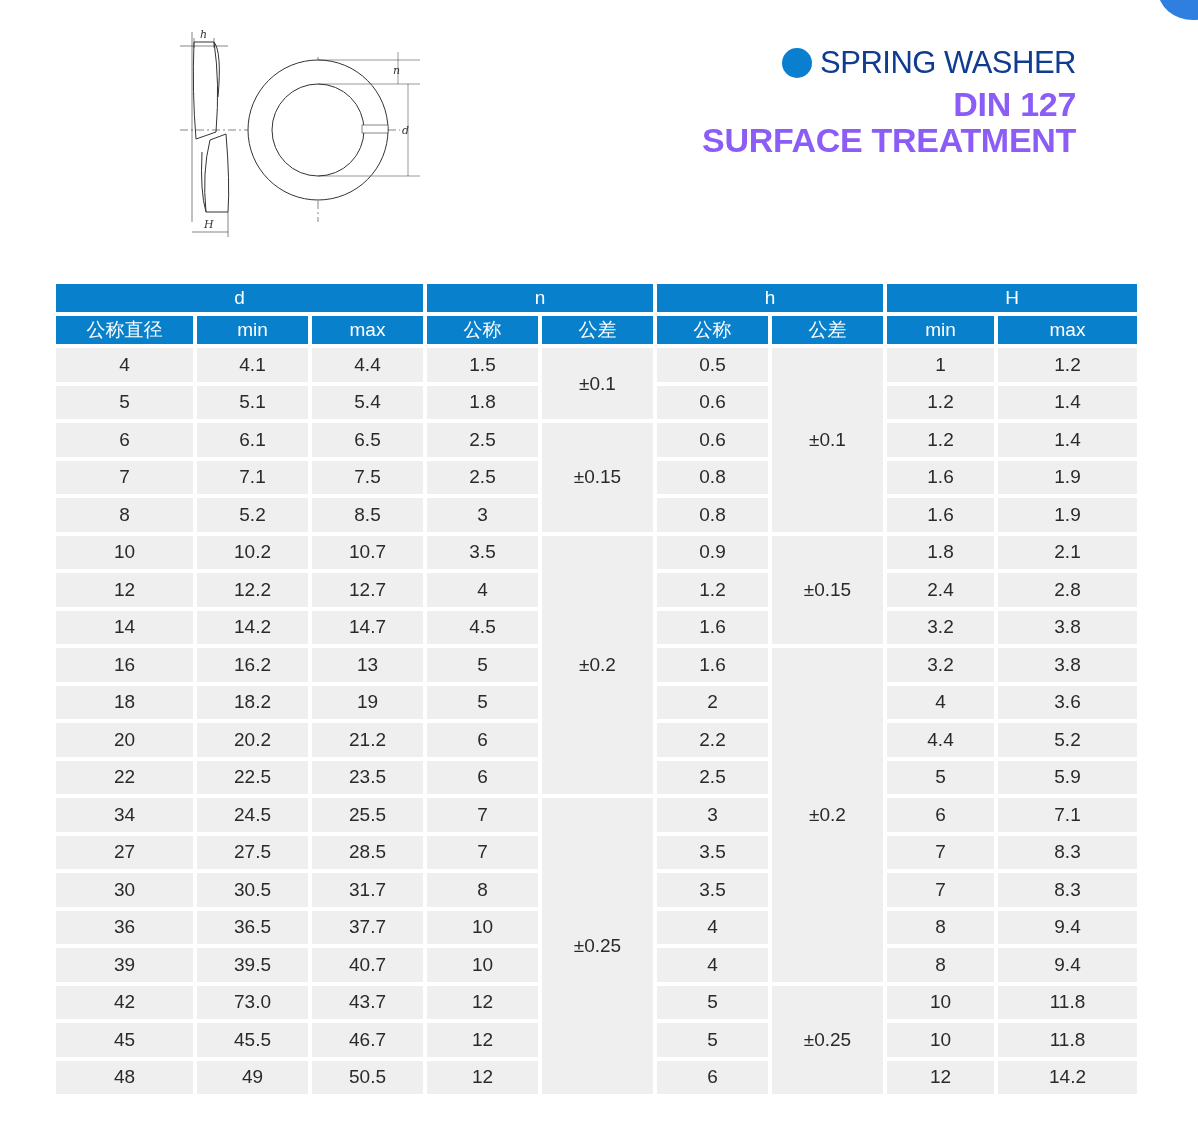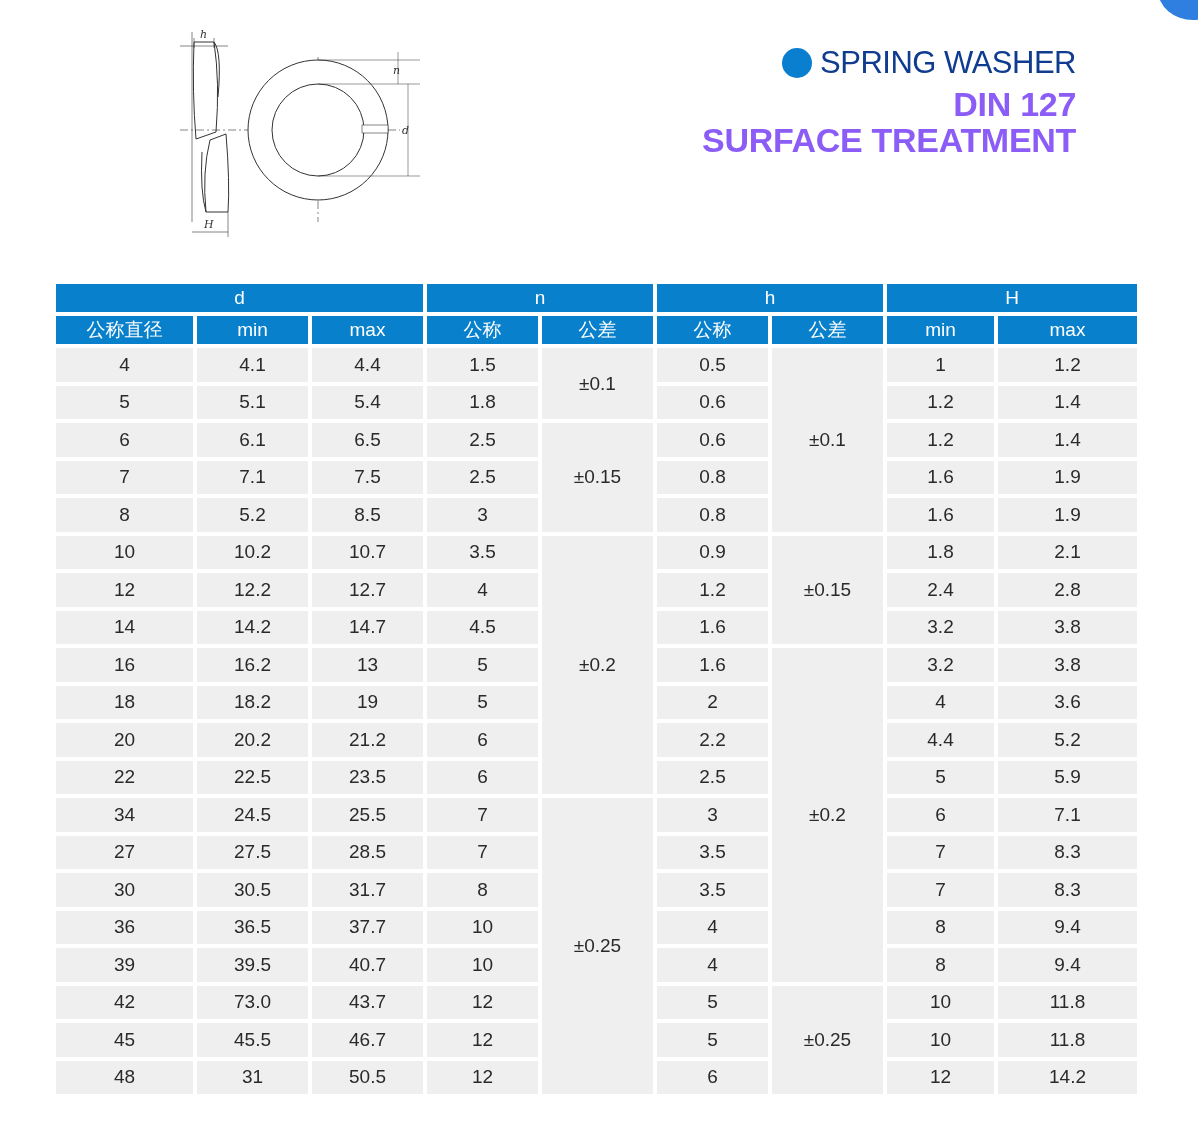--- a/index.html
+++ b/index.html
@@ -277,21 +277,21 @@
         <td>45</td>
         <td>45.5</td>
         <td>46.7</td>
         <td>12</td>
         <td>5</td>
         <td>10</td>
         <td>11.8</td>
       </tr>
       <tr>
         <td>48</td>
-        <td>31</td>
+        <td>49</td>
         <td>50.5</td>
         <td>12</td>
         <td>6</td>
         <td>12</td>
         <td>14.2</td>
       </tr>
     </tbody>
 </table>
 
 </body></html>

